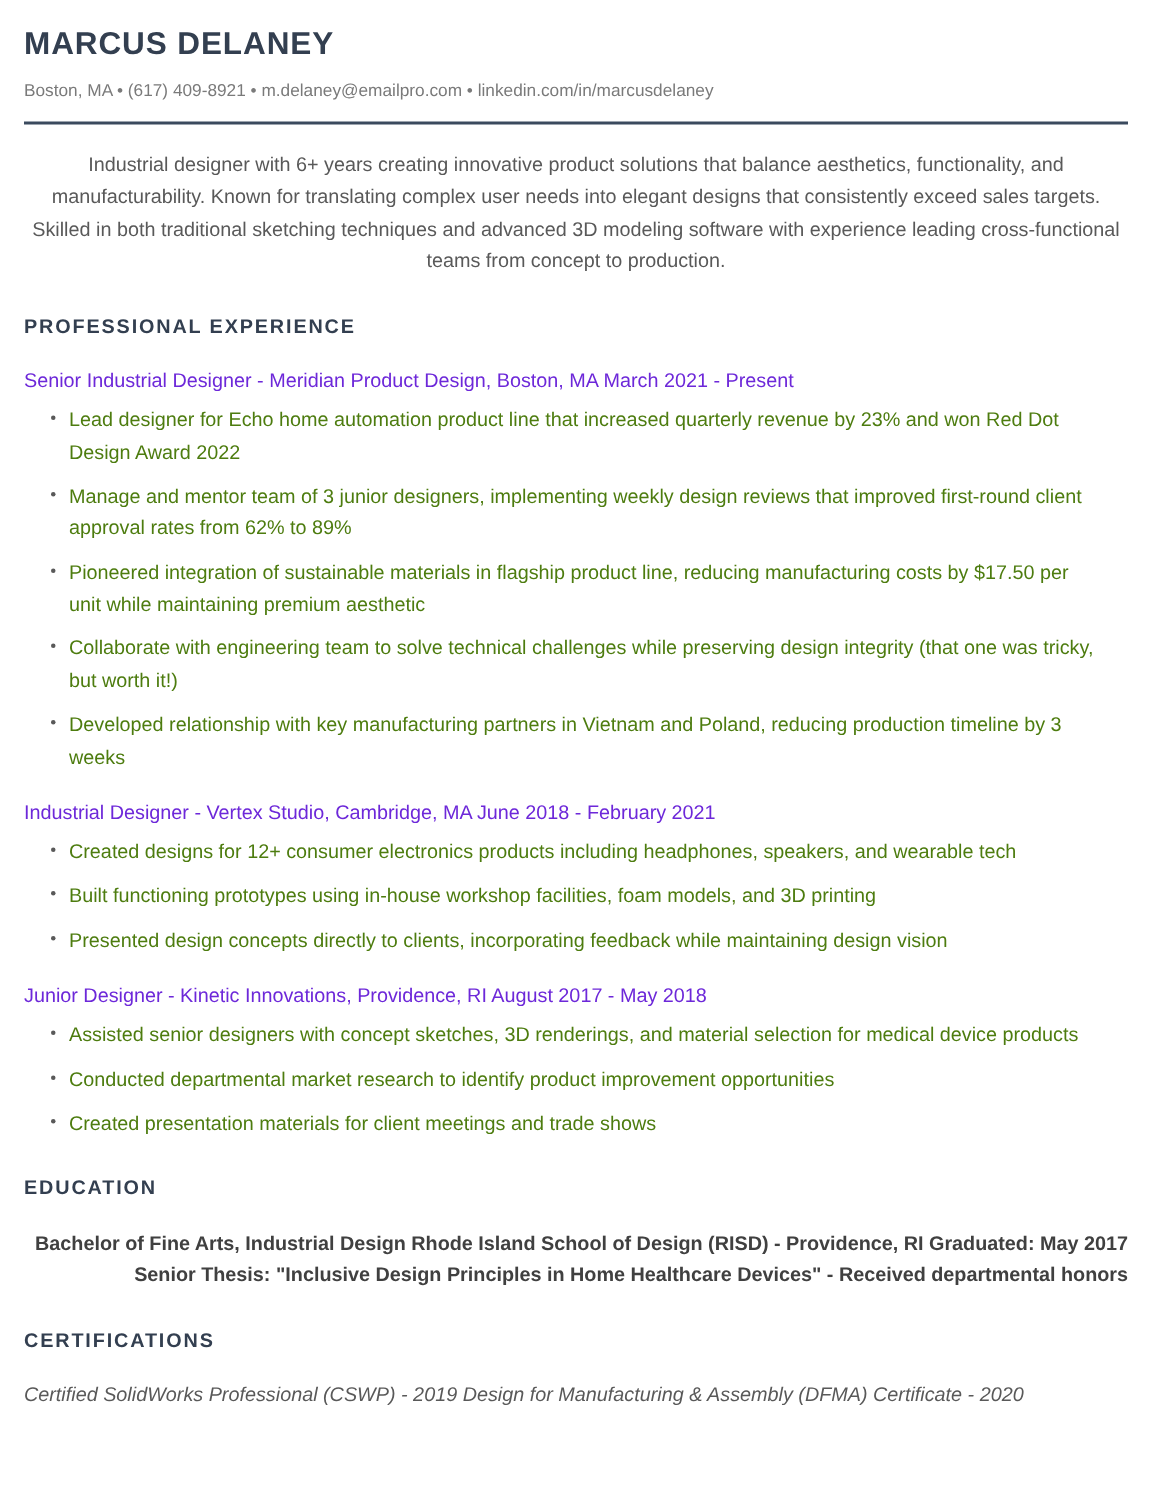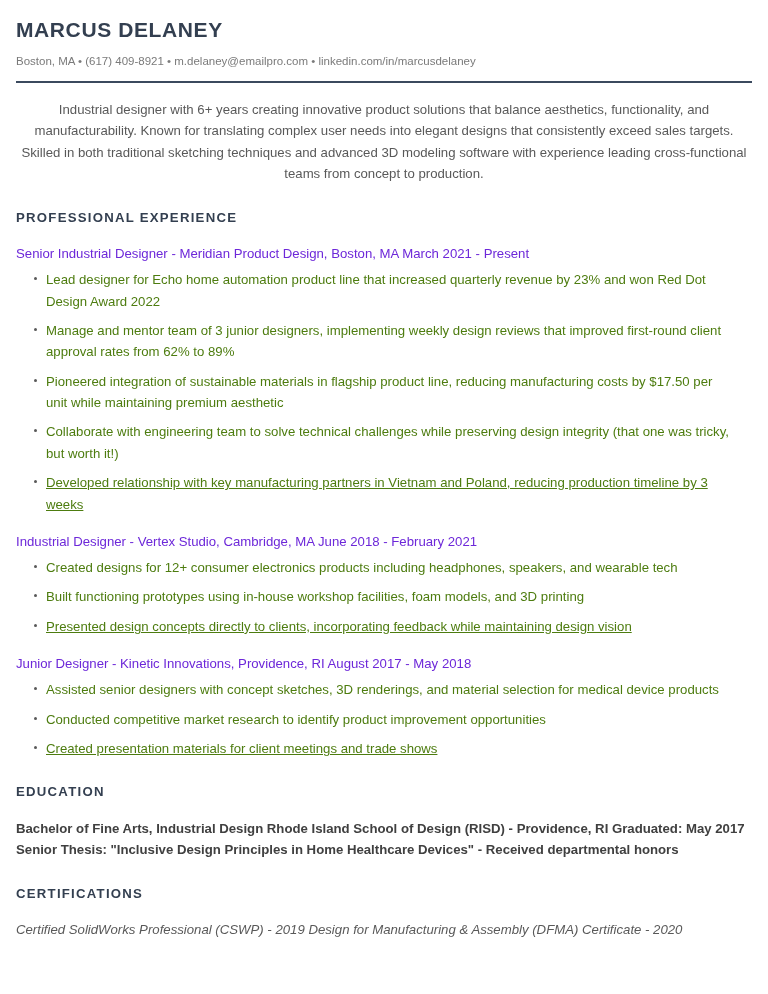--- a/index.html
+++ b/index.html
@@ -81,21 +81,20 @@
   ul.bullets li {
     position: relative;
     font-size: 13.2px;
     line-height: 1.62;
     color: #4d7c0f;
     padding-left: 16px;
     margin: 0 18px 8px 0;
   }
   ul.bullets li:last-child {
     margin-bottom: 0;
-    text-decoration: underline;
   }
   ul.bullets li::before {
     content: "";
     position: absolute;
     left: 4px;
     top: 8px;
     width: 3px;
     height: 3px;
     border-radius: 50%;
     background: #595959;
@@ -104,20 +103,21 @@
     padding-left: 14px;
   }
 
   
   .edu-body {
     font-size: 13.2px;
     font-weight: bold;
     color: #404040;
     line-height: 1.62;
     margin: 16px 0 0 0;
+    text-align: right;
   }
 
   
   .cert-body {
     font-size: 13.2px;
     font-style: italic;
     color: #595959;
     line-height: 1.62;
     margin: 16px 0 0 0;
   }
@@ -160,21 +160,21 @@
         <li>Presented design concepts directly to clients, incorporating feedback while maintaining design vision</li>
       </ul>
     </div>
   </div>
 
   <div class="job">
     <div class="job-title">Junior Designer - Kinetic Innovations, Providence, RI August 2017 - May 2018</div>
     <div class="bullet-wrap">
       <ul class="bullets">
         <li>Assisted senior designers with concept sketches, 3D renderings, and material selection for medical device products</li>
-        <li>Conducted competitive market research to identify product improvement opportunities</li>
+        <li>Conducted departmental market research to identify product improvement opportunities</li>
         <li>Created presentation materials for client meetings and trade shows</li>
       </ul>
     </div>
   </div>
 
   <h2 class="section-heading">EDUCATION</h2>
   <div class="edu-body">Bachelor of Fine Arts, Industrial Design Rhode Island School of Design (RISD) - Providence, RI Graduated: May 2017 Senior Thesis: "Inclusive Design Principles in Home Healthcare Devices" - Received departmental honors</div>
 
   <h2 class="section-heading">CERTIFICATIONS</h2>
   <div class="cert-body">Certified SolidWorks Professional (CSWP) - 2019 Design for Manufacturing &amp; Assembly (DFMA) Certificate - 2020</div>

